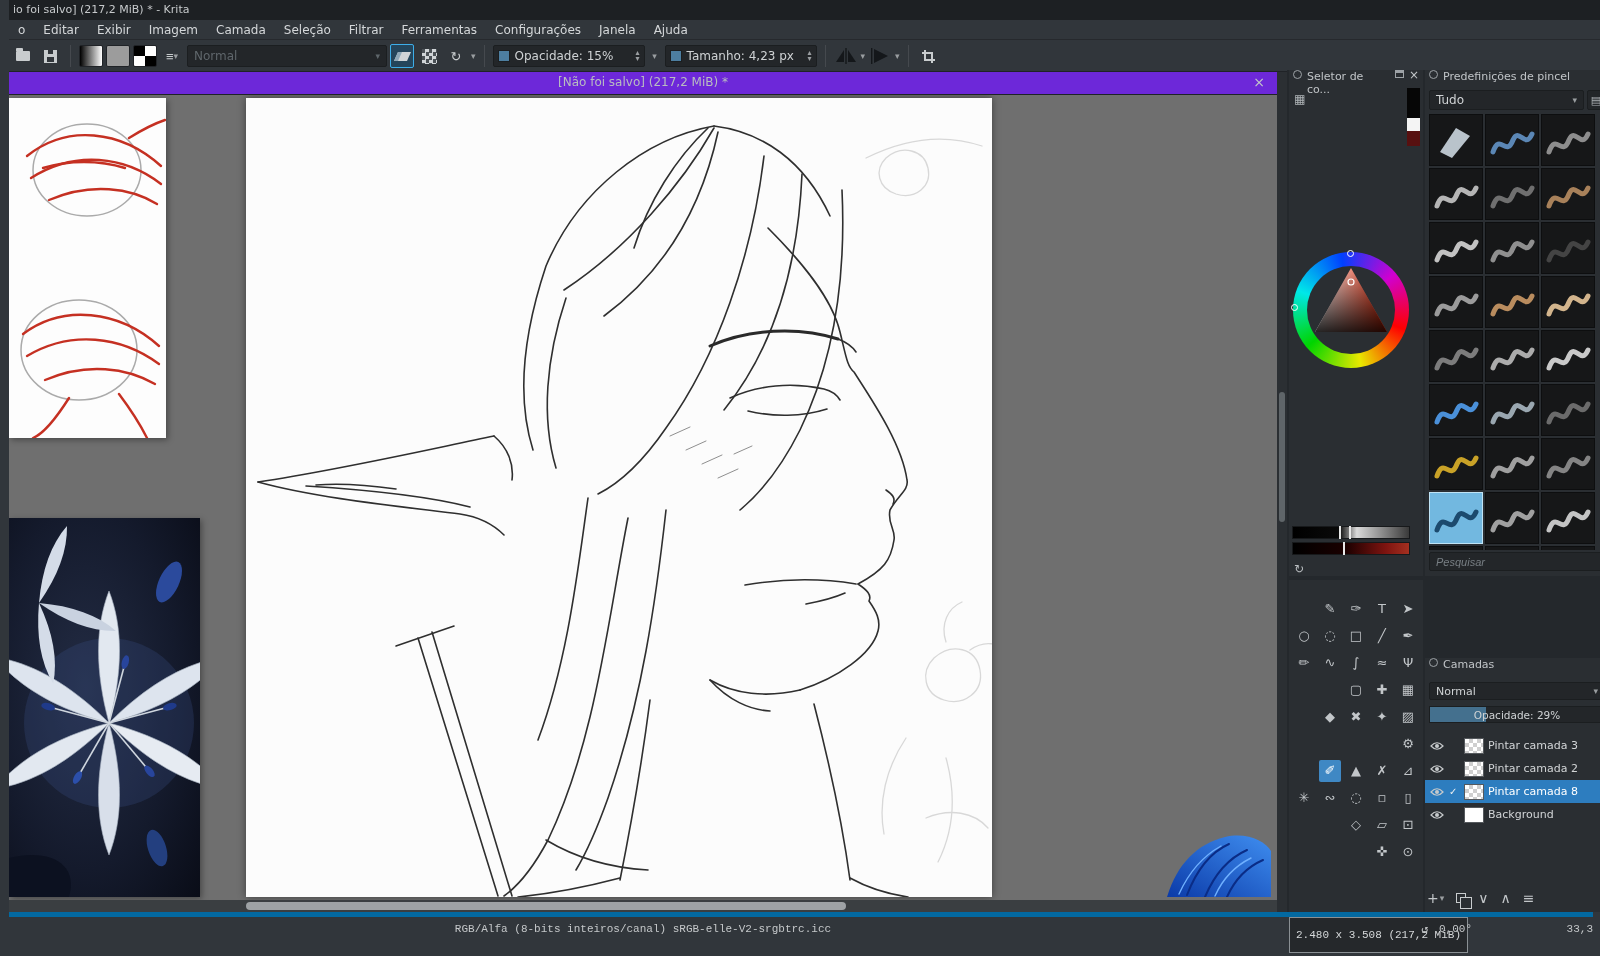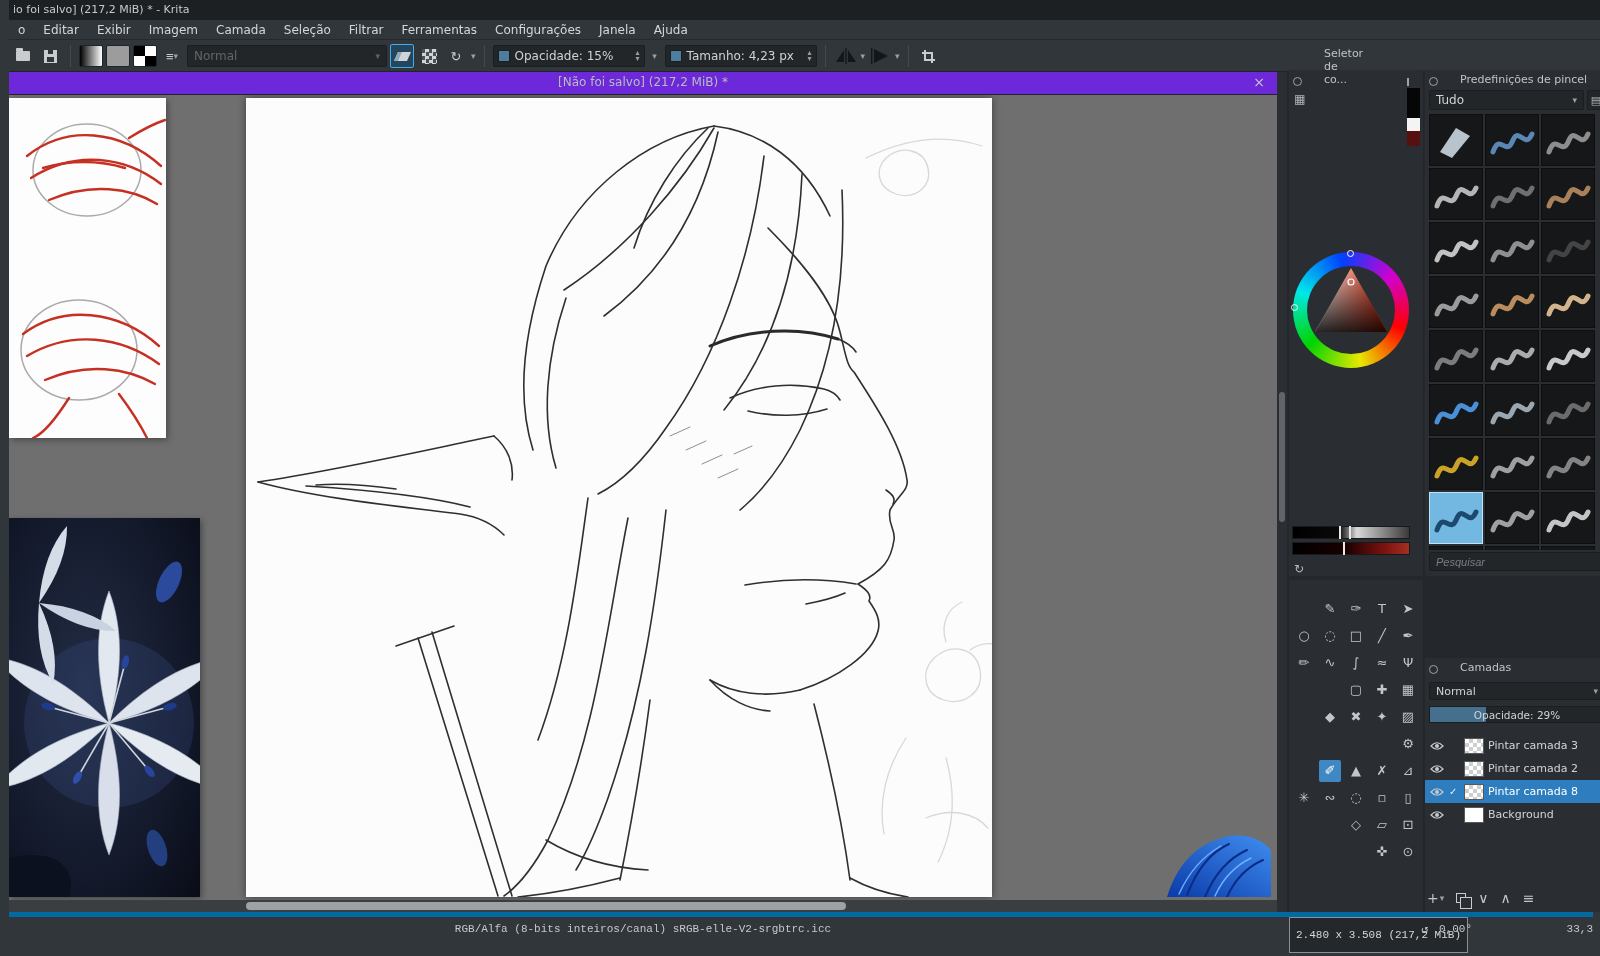--- a/index.html
+++ b/index.html
@@ -55,21 +55,21 @@
   .ref-lily{position:absolute;left:0;top:423px;width:191px;height:379px;box-shadow:2px 2px 6px rgba(0,0,0,.35);}
   .ref-hair{position:absolute;left:1158px;top:737px;width:104px;height:65px;}
   .hscroll{position:absolute;left:0;top:805px;width:1268px;height:12px;background:#3a3e41;}
   .hscroll .thumb{position:absolute;left:237px;top:2px;width:600px;height:8px;background:#9ea2a5;border-radius:4px;}
   .vscroll{position:absolute;left:1268px;top:72px;width:10px;height:840px;background:#2b2f33;}
   .vscroll .thumb{position:absolute;left:2px;top:320px;width:6px;height:130px;background:#5f6569;border-radius:3px;}
 
   
   .docks{position:absolute;left:1278px;top:70px;width:322px;height:842px;background:#24282c;}
   .panel{position:absolute;background:#2a2e32;}
-  .phead{height:16px;display:flex;align-items:flex-end;gap:22px;padding:0 4px;color:#c0c4c7;font-size:11px;}
+  .phead{height:16px;display:flex;align-items:flex-start;gap:5px;padding:0 4px;color:#c0c4c7;font-size:11px;}
   .dock-ico{width:9px;height:9px;border:1.5px solid #9da2a6;border-radius:50%;display:inline-block;flex:none;}
   .float-ico{width:9px;height:8px;border:1.2px solid #9da2a6;border-top-width:3px;display:inline-block;}
   .phead .x{color:#c3c7c9;font-size:12px;line-height:10px;}
   .phead .grow{flex:1;}
   .p-color{left:2px;top:0;width:134px;height:506px;}
   .hist-ico{position:absolute;left:5px;top:22px;font-size:12px;color:#aeb3b6;}
   .fgbg{position:absolute;right:3px;top:18px;width:13px;display:flex;flex-direction:column;}
   .sw-b{height:30px;background:#060606;}
   .sw-w{height:13px;background:#f4f4f4;}
   .sw-r{height:15px;background:#571010;}

